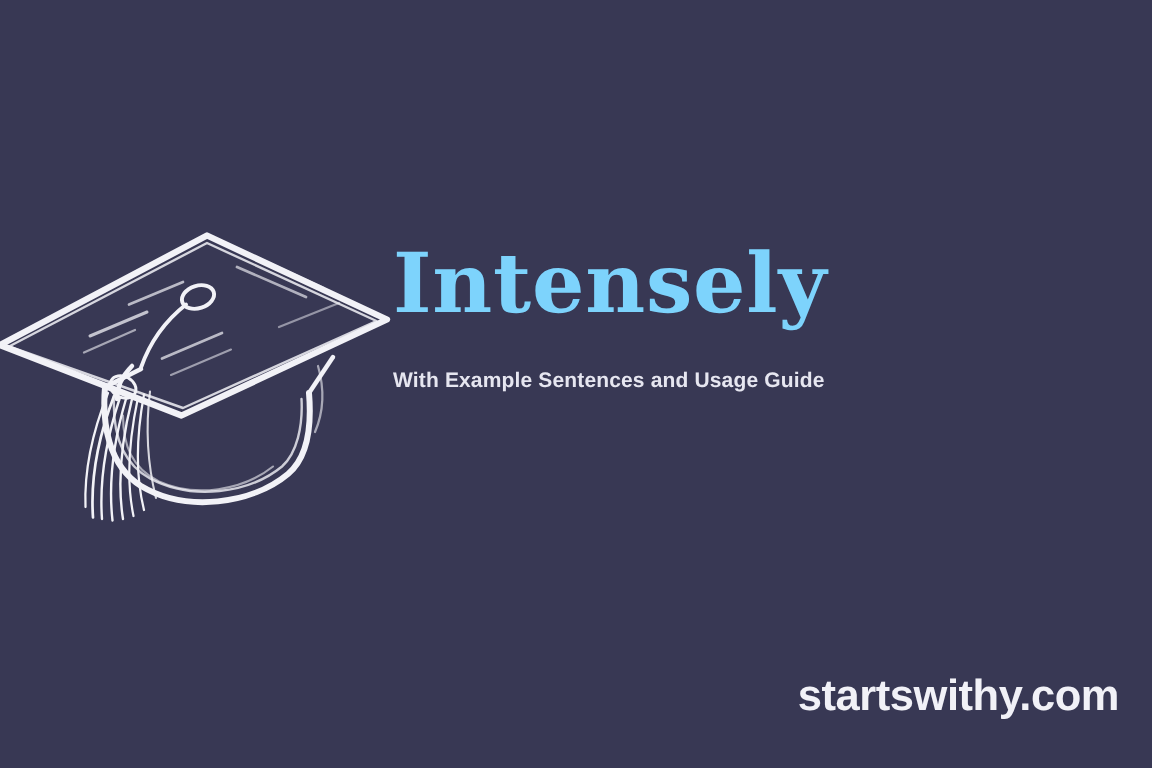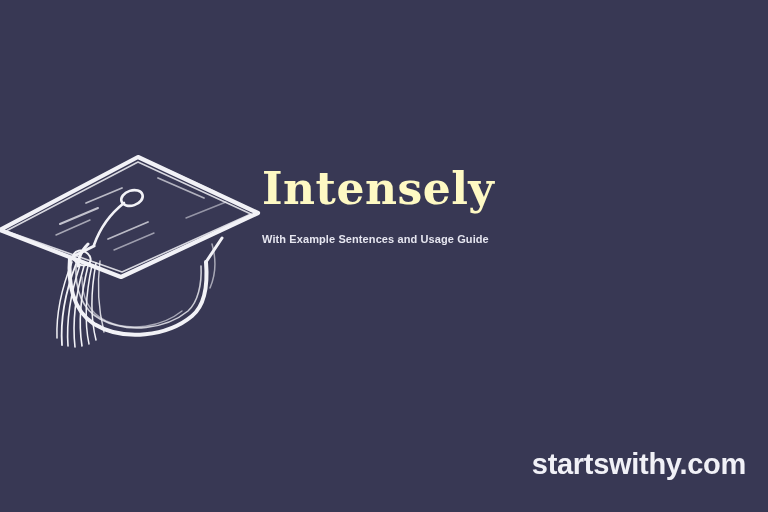--- a/index.html
+++ b/index.html
@@ -30,47 +30,47 @@
   #text-block {
     position: absolute;
     left: 262px;
     top: 158px;
     width: 496px;
   }
 
   #word-title {
     font-family: "DejaVu Serif", "Liberation Serif", serif;
     font-weight: 700;
-    font-size: 44px;
+    font-size: 55px;
     line-height: 62px;
     letter-spacing: 0.5px;
-    color: #fef9c3;
+    color: #7dd3fc;
     margin: 0;
     white-space: nowrap;
   }
 
   #headline {
     font-family: "Liberation Sans", sans-serif;
     font-weight: 700;
     font-size: 51px;
     line-height: 56px;
     letter-spacing: -0.6px;
     color: #e8e8f2;
     margin: 22px 0 0 0;
     white-space: nowrap;
   }
 
   #subtitle {
     font-family: "Liberation Sans", sans-serif;
     font-weight: 700;
-    font-size: 11px;
+    font-size: 14px;
     line-height: 22px;
     letter-spacing: 0.1px;
     color: #e6e6f0;
-    margin: 8px 0 0 0;
+    margin: 22px 0 0 0;
     white-space: nowrap;
   }
 
   
   #brand {
     position: absolute;
     right: 22px;
     bottom: 28px;
     font-family: "Liberation Sans", sans-serif;
     font-weight: 700;

